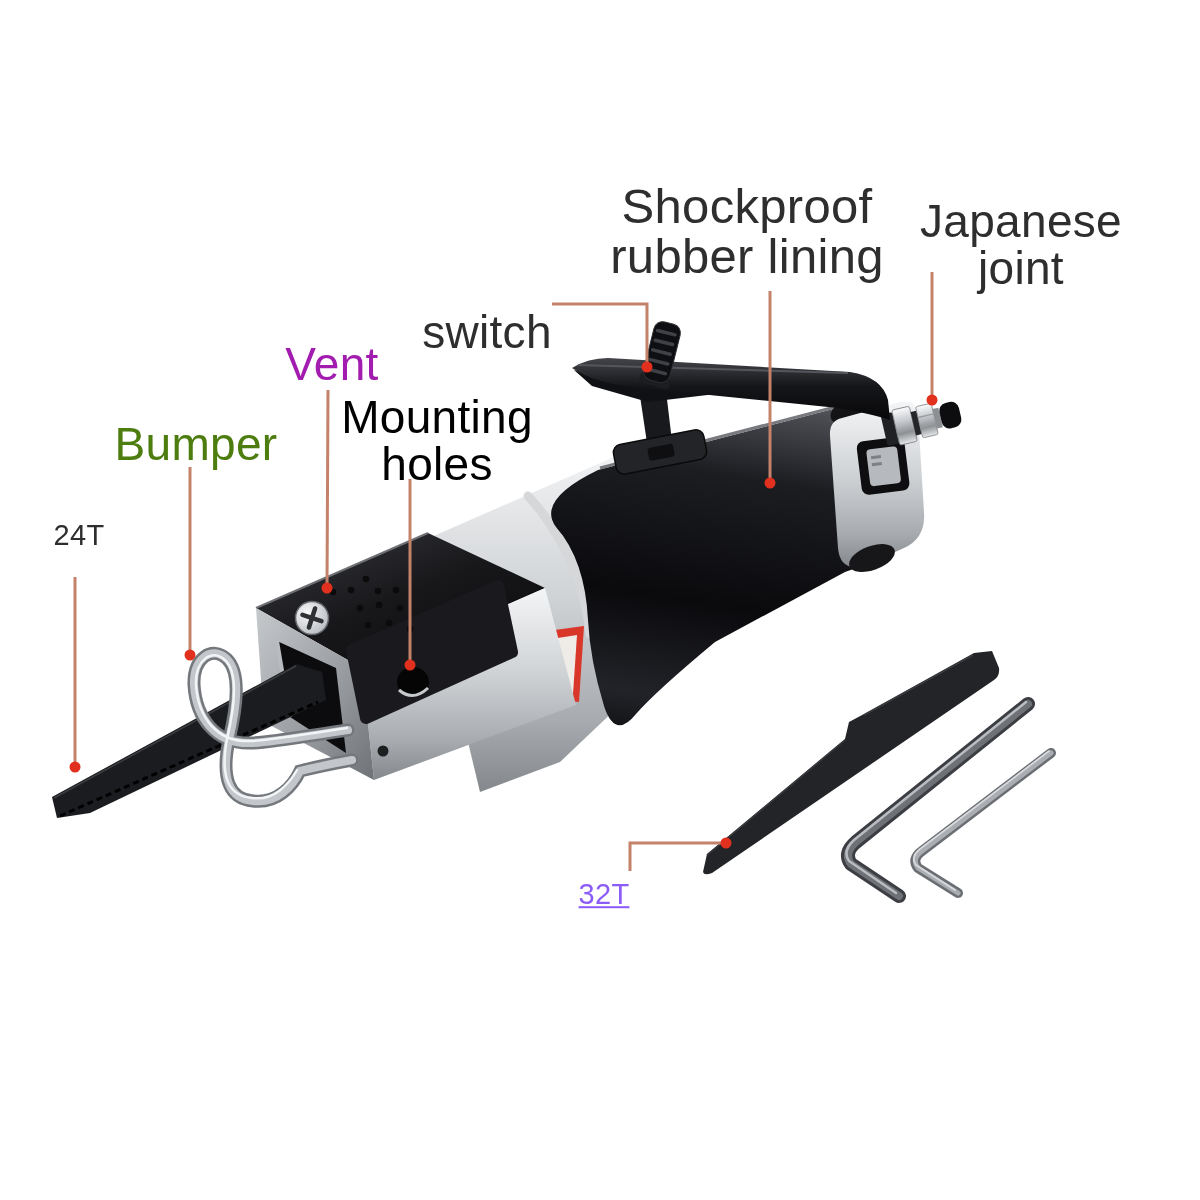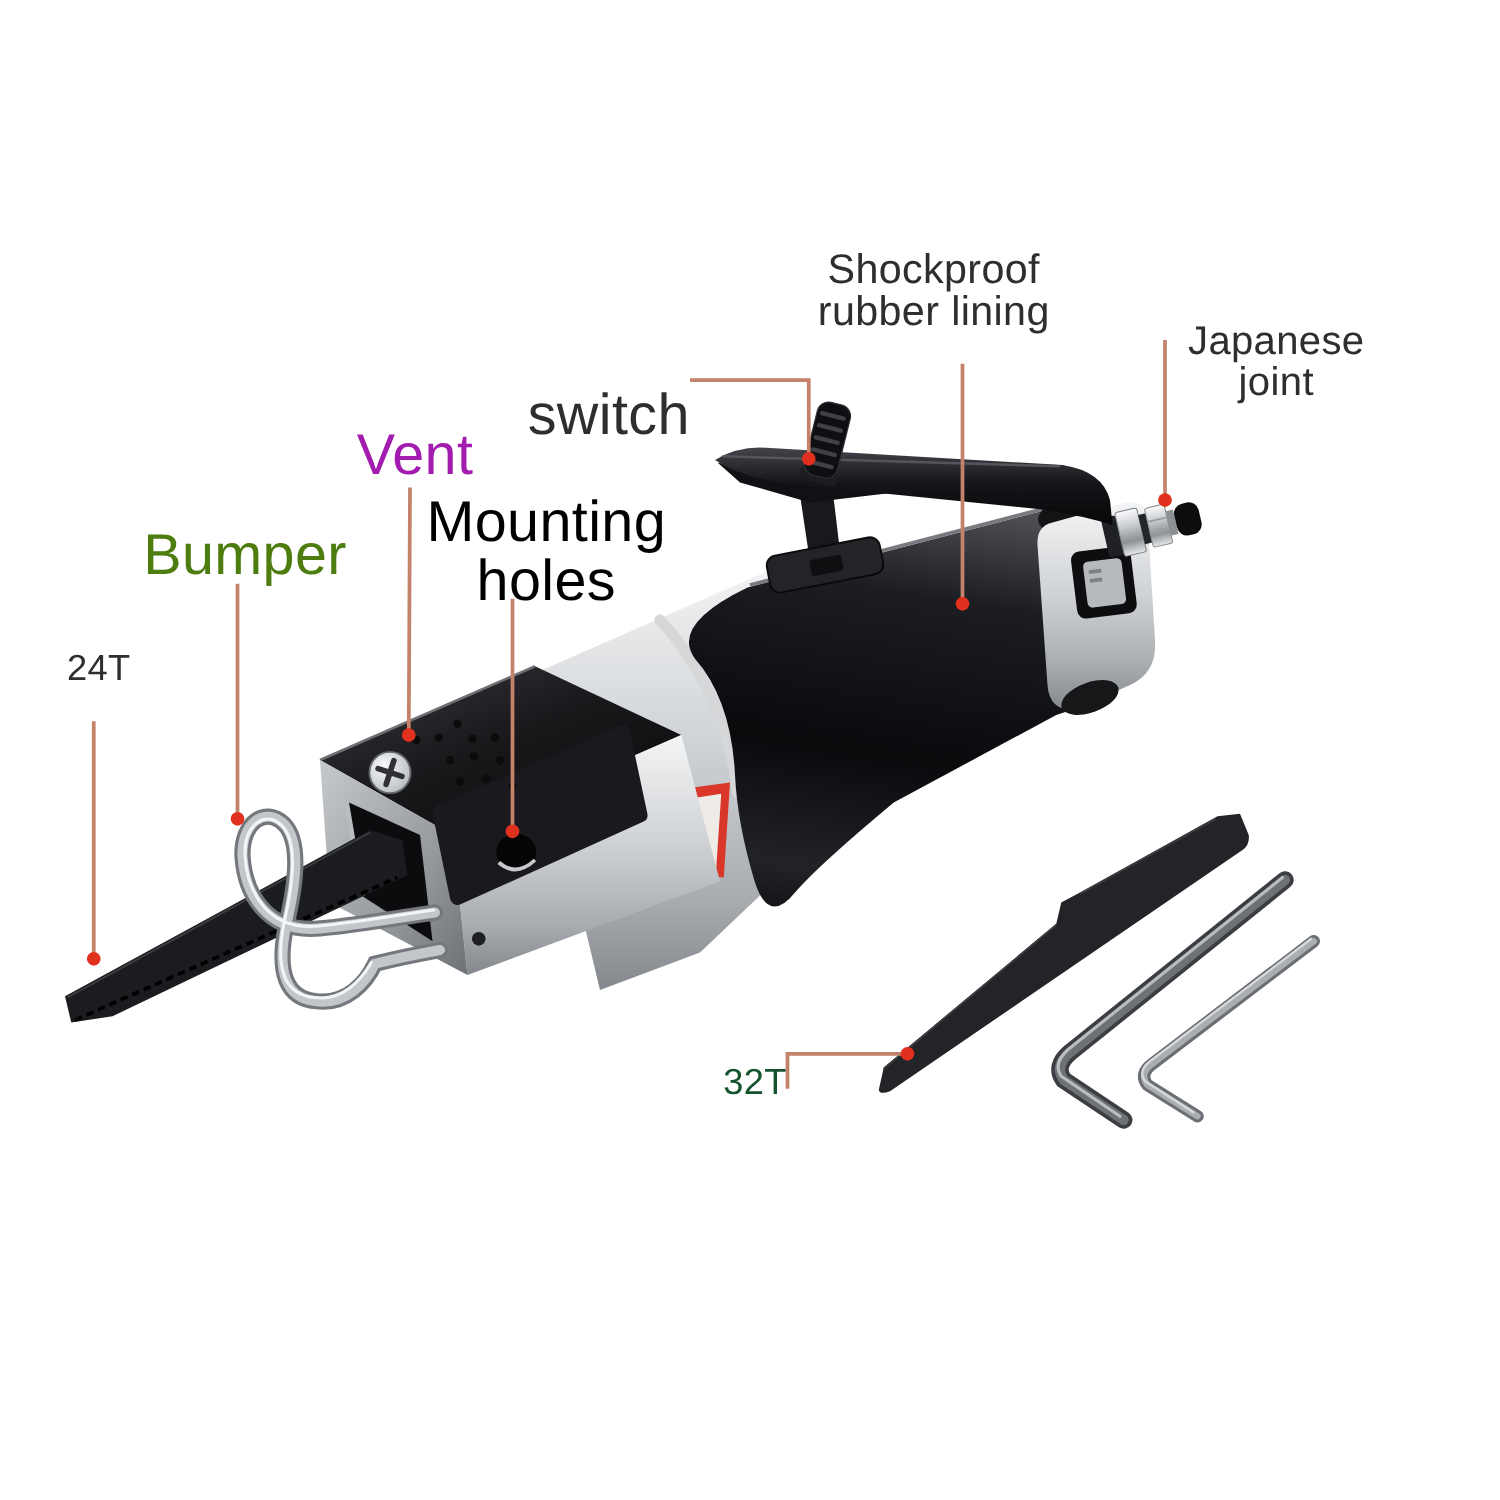--- a/index.html
+++ b/index.html
@@ -212,24 +212,24 @@
         <polyline points="190,467 190,655" fill="none" stroke="#c4826a" stroke-width="3"></polyline>
         <circle cx="190" cy="655" r="5.5" fill="#e2301f"></circle>
         <polyline points="75,577 75,767" fill="none" stroke="#c4826a" stroke-width="3"></polyline>
         <circle cx="75" cy="767" r="5.5" fill="#e2301f"></circle>
         <polyline points="630,871 630,843 726,843" fill="none" stroke="#c4826a" stroke-width="3"></polyline>
         <circle cx="726" cy="843" r="5.5" fill="#e2301f"></circle>
       </g>
   </svg>
 
   <div class="labels">
-      <div class="callout-label" style="left: 747px; top: 232px; color: rgb(46, 46, 46); font-size: 33px;">Shockproof
+      <div class="callout-label" style="left: 747px; top: 232px; color: rgb(46, 46, 46); font-size: 49px;">Shockproof
 rubber lining</div>
-      <div class="callout-label" style="left: 1021px; top: 245px; color: rgb(46, 46, 46); font-size: 32px; margin-top: 44px;">Japanese joint</div>
+      <div class="callout-label" style="left: 1021px; top: 245px; color: rgb(46, 46, 46); font-size: 46px;">Japanese joint</div>
       <div class="callout-label" style="left: 487px; top: 296px; color: rgb(46, 46, 46); font-size: 46px; margin-top: 36px;">switch</div>
       <div class="callout-label" style="left: 332px; top: 364px; color: #a21caf; font-size: 46px;">Vent</div>
       <div class="callout-label" style="left: 437px; top: 441px; color: #000000; font-size: 46px;">Mounting
 holes</div>
       <div class="callout-label" style="left: 196px; top: 444px; color: #4d7c0f; font-size: 46px;">Bumper</div>
       <div class="callout-label" style="left: 79px; top: 536px; color: rgb(46, 46, 46); font-size: 29px;">24T</div>
-      <div class="callout-label" style="left: 604px; top: 867px; color: #14532d; font-size: 29px;">32T</div>
+      <div class="callout-label" style="left: 604px; top: 895px; color: #8b5cf6; font-size: 29px; text-decoration: underline;">32T</div>
     </div>
 </div>
 
 </body></html>

